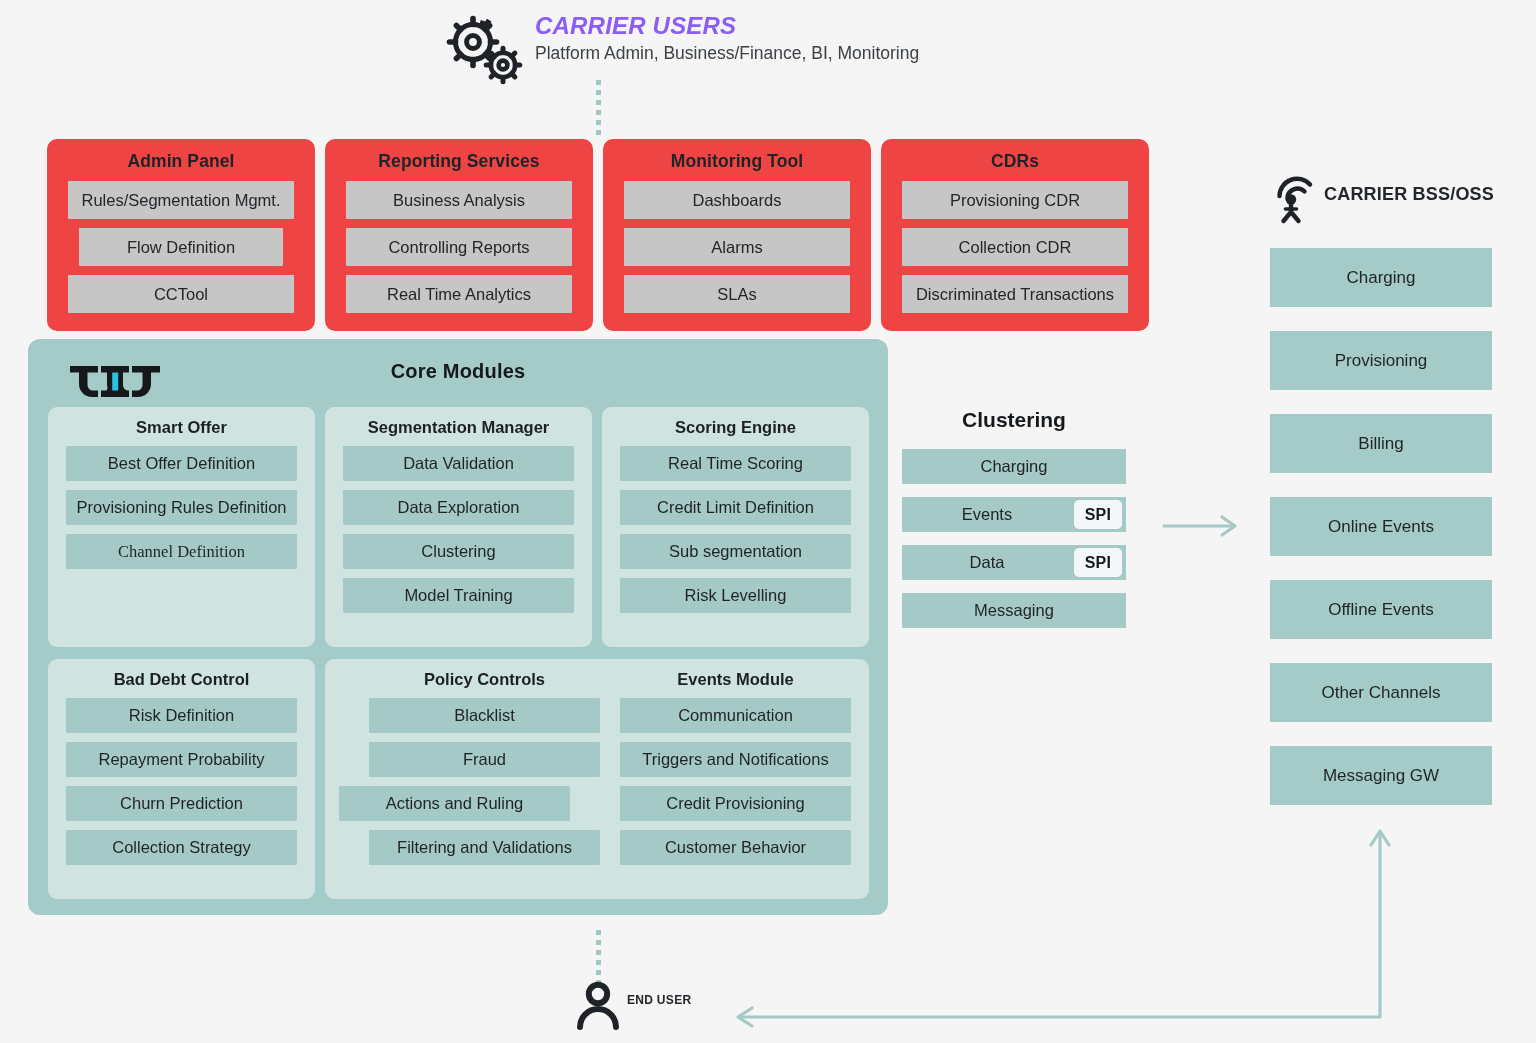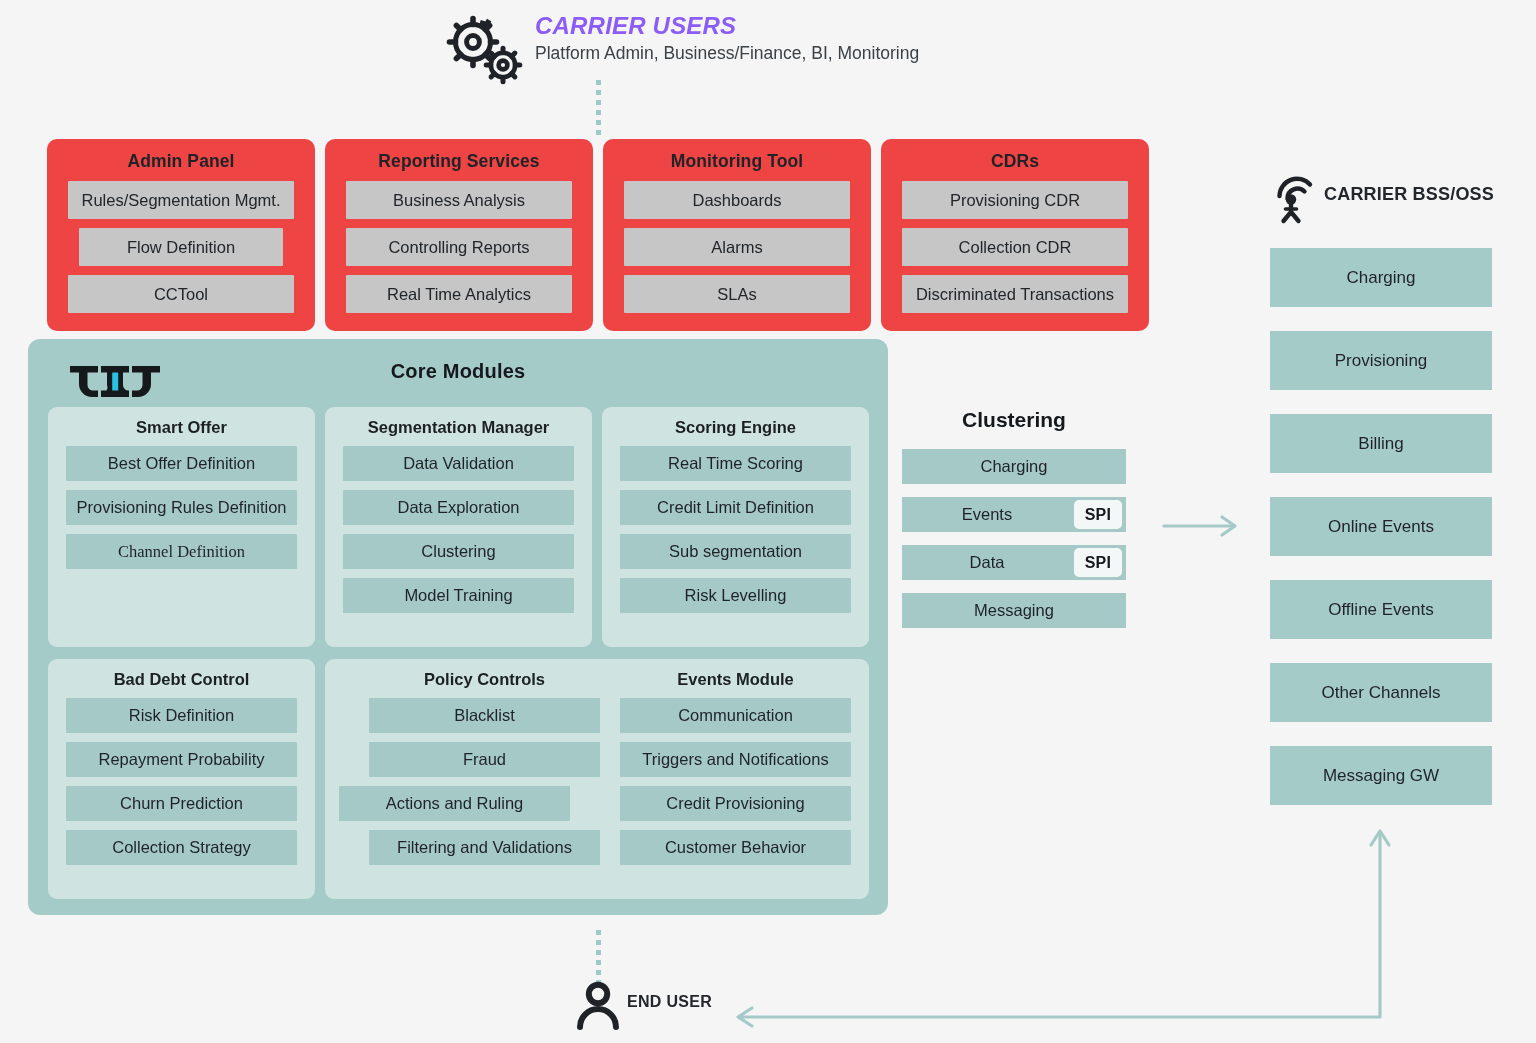--- a/index.html
+++ b/index.html
@@ -90,21 +90,21 @@
   #bss-label{position:absolute;left:54px;top:12px;font-size:18px;font-weight:700;color:#23272b;letter-spacing:.2px;white-space:nowrap;}
   .bssbar{
     position:absolute;left:1270px;width:222px;height:59px;background:#a5cbc9;
     display:flex;align-items:center;justify-content:center;
     font-size:17px;color:#1f2328;
   }
 
   
   #end-user{left:575px;top:980px;width:260px;height:52px;}
   #eu-icon{position:absolute;left:0;top:0;width:46px;height:48px;}
-  #eu-label{position:absolute;left:52px;top:13px;font-size:16px;font-weight:700;color:#23272b;letter-spacing:.3px;}
+  #eu-label{position:absolute;left:52px;top:13px;font-size:12px;font-weight:700;color:#23272b;letter-spacing:.3px;}
 
   svg{display:block;overflow:visible;}
 </style>
 </head>
 <body>
 
 <div id="stage">
 
   <svg class="abs" style="left:0;top:0;width:1536px;height:1043px;pointer-events:none;">
 

